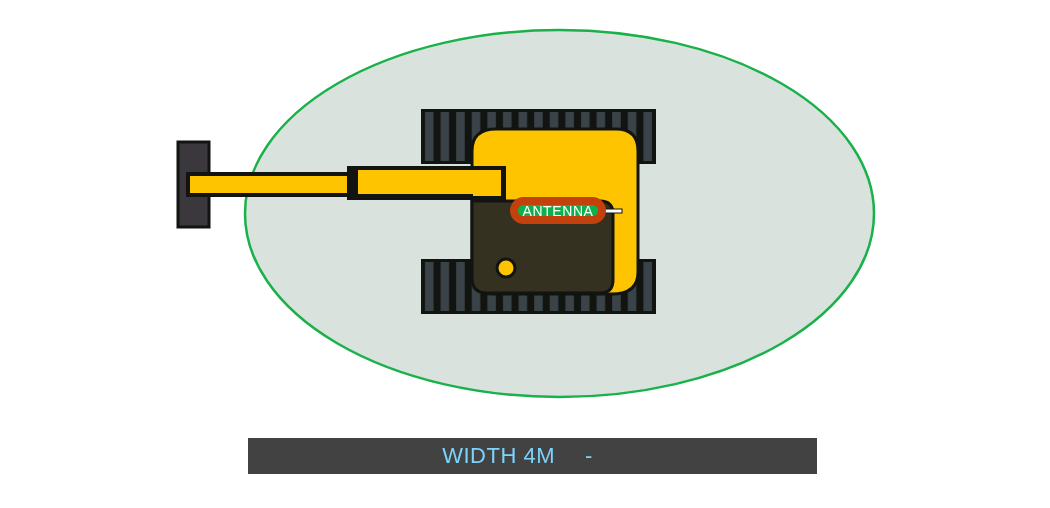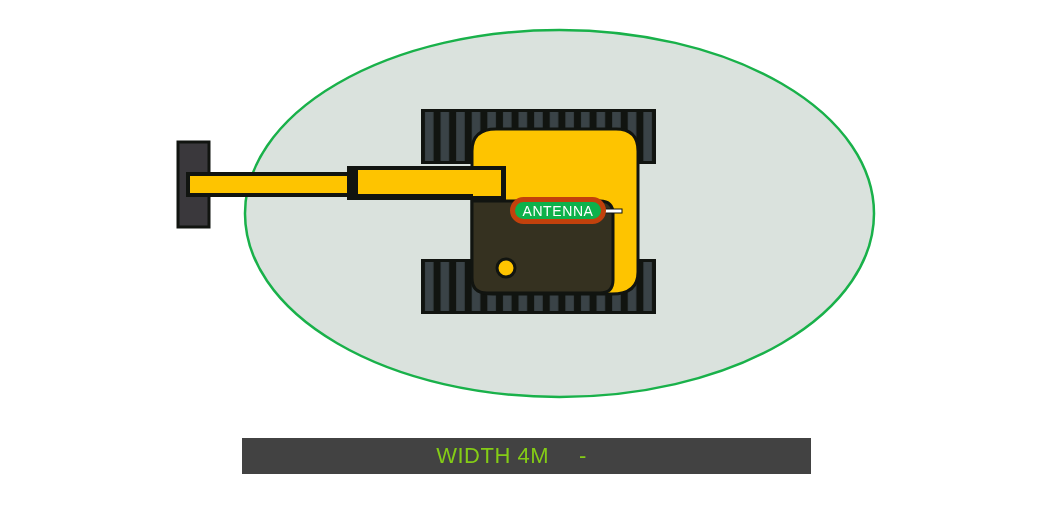--- a/index.html
+++ b/index.html
@@ -1,27 +1,27 @@
 <!DOCTYPE html>
 <html><head>
 <meta charset="utf-8">
 <style>
   html, body { margin:0; padding:0; background:#ffffff; }
   body { width:1050px; height:508px; position:relative; overflow:hidden; font-family:"Liberation Sans", sans-serif; }
   #diagram { position:absolute; left:0; top:0; width:1050px; height:508px; }
   .dim-bar {
-    position:absolute; left:242px; top:438px; width:569px; height:36px;
+    position:absolute; left:248px; top:438px; width:569px; height:36px;
     background:#424242; display:flex; align-items:center; justify-content:center;
-    color:#84cc16; font-size:22px; letter-spacing:0.5px;
+    color:#7dd3fc; font-size:22px; letter-spacing:0.5px;
   }
   .dim-bar span { display:inline-block; }
   .dim-sep { margin:0 30px; }
   .antenna-label {
     position:absolute; left:510px; top:197px; width:96px; height:27px;
-    background:#0db14b; border:5px solid #c2410c; border-radius:15px;
+    background:#0db14b; border:8px solid #c2410c; border-radius:15px;
     box-sizing:border-box; color:#ffffff; font-size:14px; letter-spacing:0.6px;
     display:flex; align-items:center; justify-content:center;
   }
 </style>
 </head>
 <body>
 
 <svg id="diagram" viewBox="0 0 1050 508" width="1050" height="508">
   <defs>
     <pattern id="trackStripes" x="421" y="0" width="15.6" height="10" patternUnits="userSpaceOnUse">

